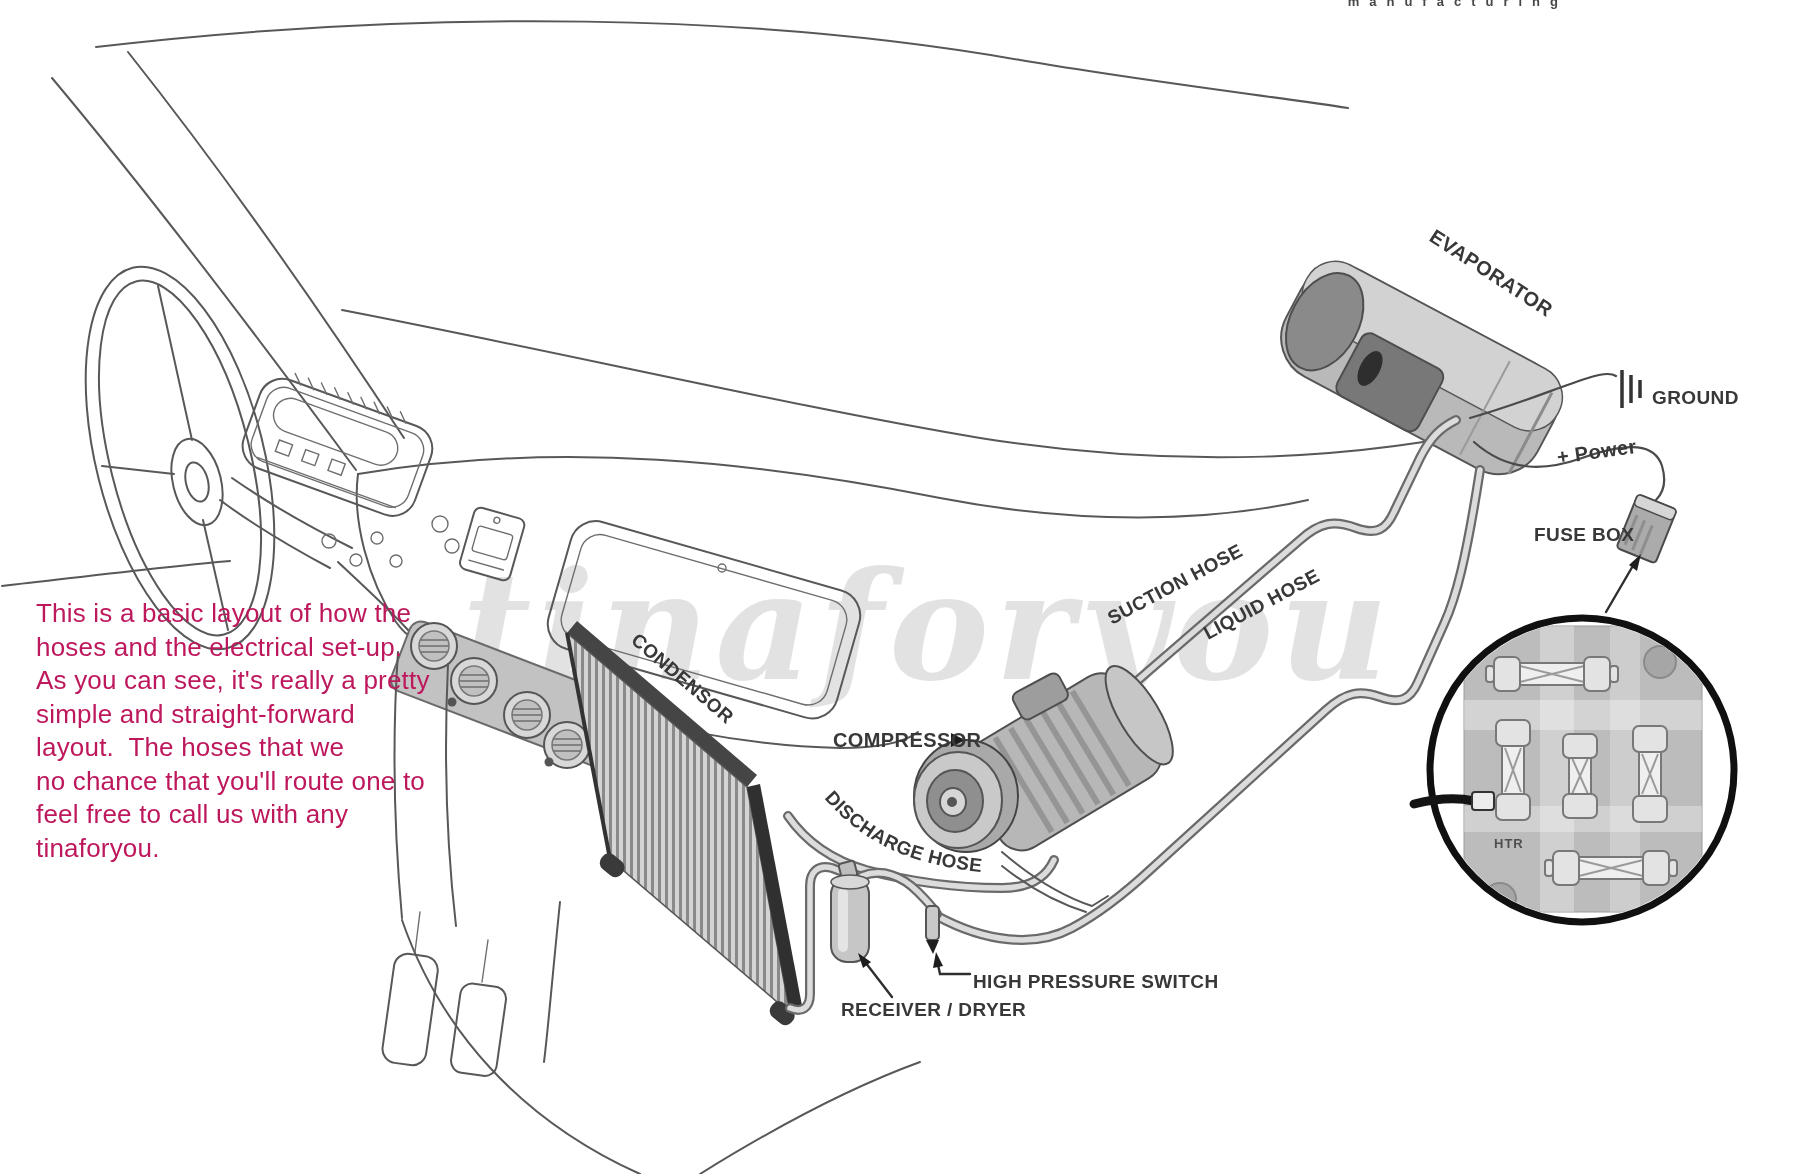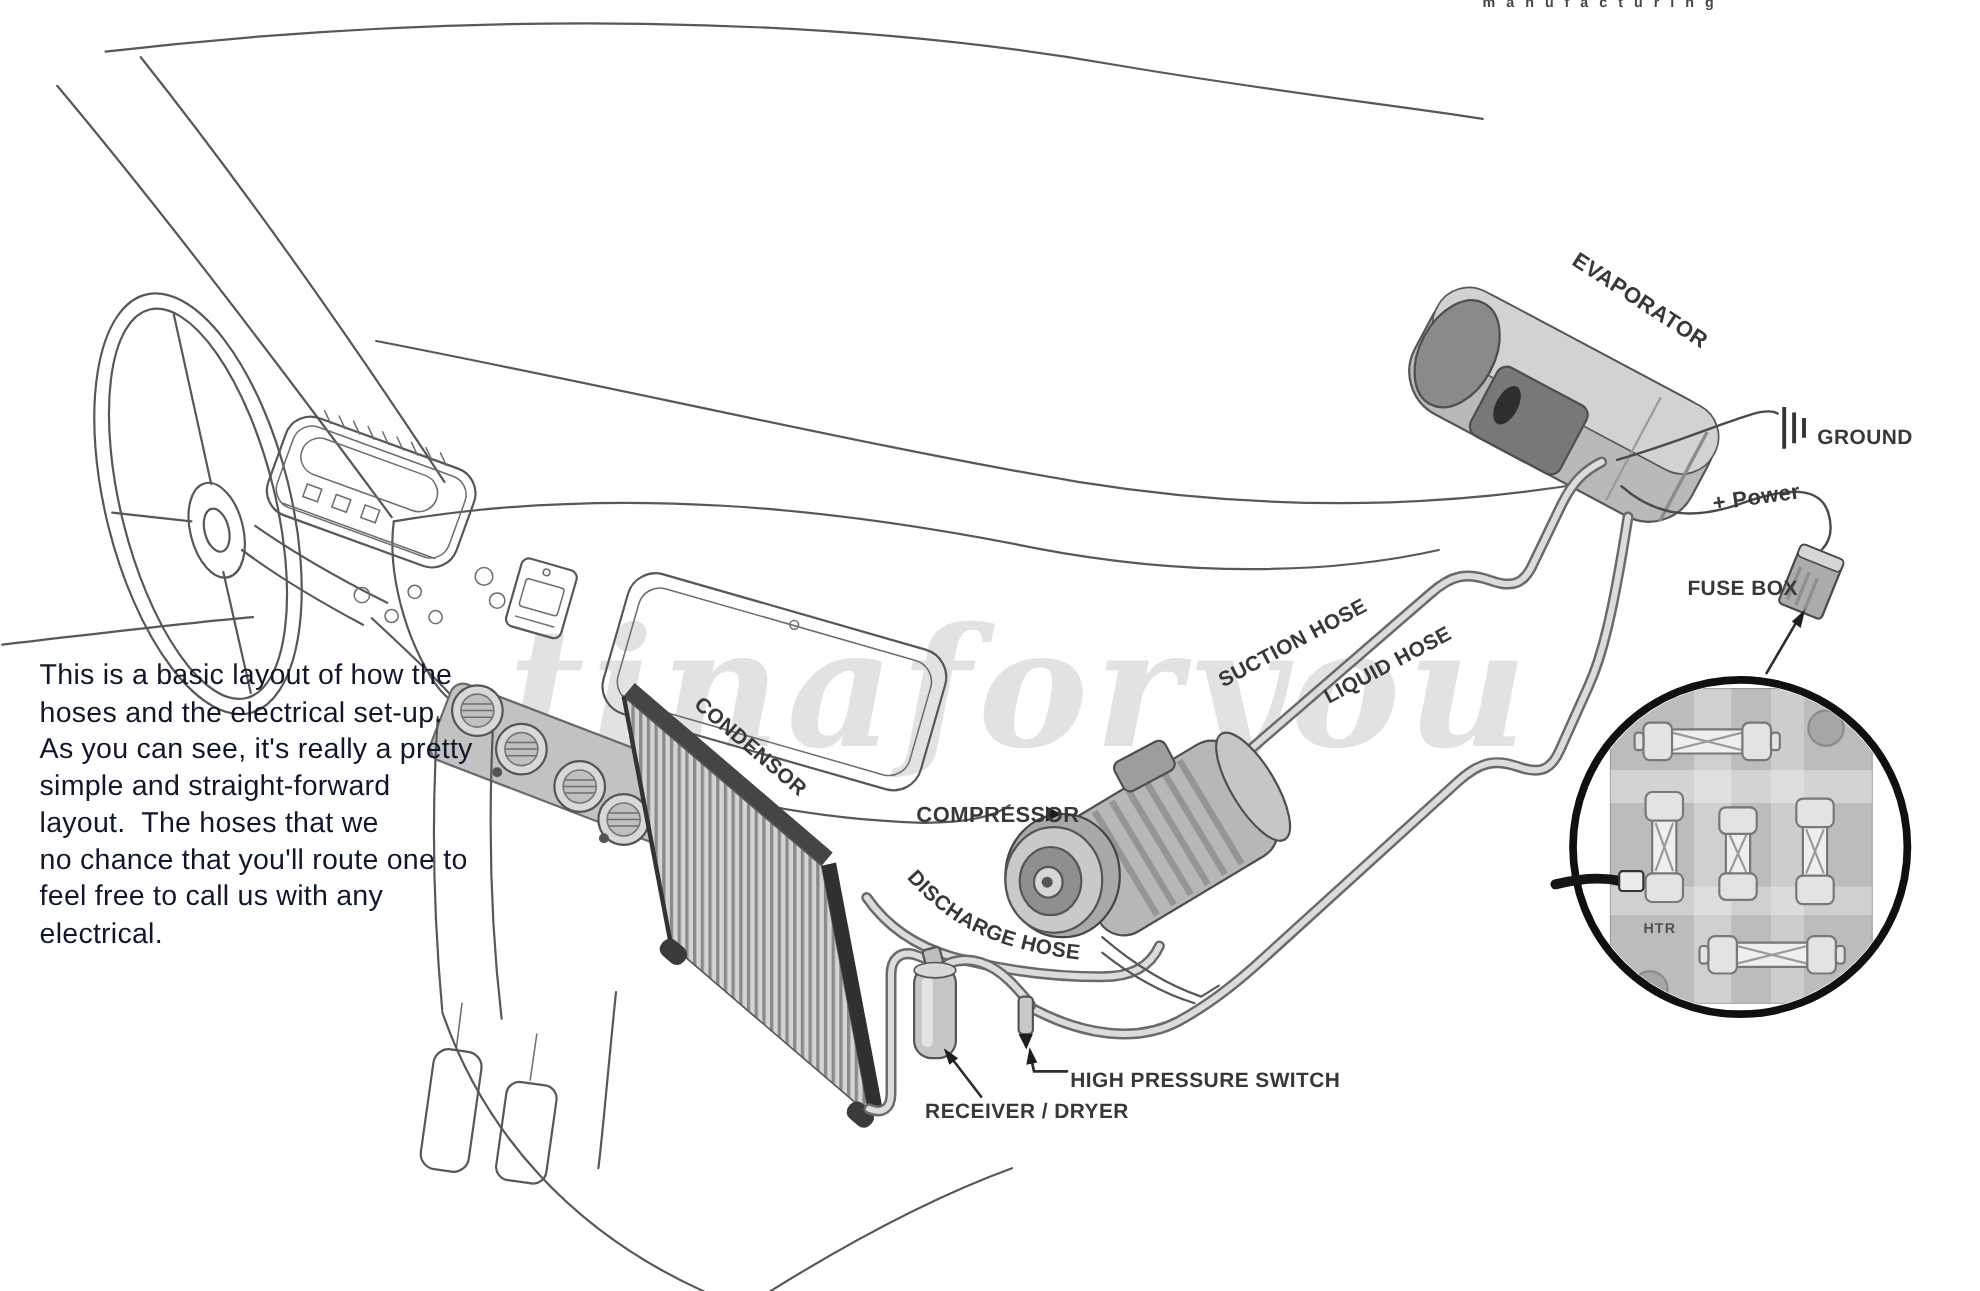--- a/index.html
+++ b/index.html
@@ -4,21 +4,21 @@
 <style>
   html,body{margin:0;padding:0;background:#fff;}
   #canvas{position:relative;width:1800px;height:1174px;background:#ffffff;overflow:hidden;
           font-family:"Liberation Sans",sans-serif;}
   #brand{position:absolute;top:-6px;right:232px;font-size:13px;font-weight:600;
          letter-spacing:10px;color:#474747;}
   #watermark{position:absolute;left:462px;top:538px;font-family:"DejaVu Serif",serif;
              font-style:italic;font-size:150px;letter-spacing:6px;color:#c7c7c7;opacity:.5;
              white-space:nowrap;z-index:0;font-weight:bold;}
   #intro{position:absolute;left:36px;top:597px;font-size:26px;line-height:33.5px;
-         color:#0f172a;letter-spacing:.2px;z-index:2;}
+         color:#be185d;letter-spacing:.2px;z-index:2;}
   .intro-line{display:block;white-space:pre;}
   svg{position:absolute;left:0;top:0;z-index:1;}
   .ln{fill:none;stroke:#585858;stroke-width:2;stroke-linecap:round;stroke-linejoin:round;}
   .lnThin{fill:none;stroke:#6e6e6e;stroke-width:1.4;stroke-linecap:round;}
   .hoseO{fill:none;stroke:#6a6a6a;stroke-width:10;stroke-linecap:round;stroke-linejoin:round;}
   .hoseI{fill:none;stroke:#dcdcdc;stroke-width:5.5;stroke-linecap:round;stroke-linejoin:round;}
   .wire{fill:none;stroke:#4a4a4a;stroke-width:2.2;stroke-linecap:round;}
   .leader{fill:none;stroke:#2e2e2e;stroke-width:2.4;stroke-linecap:round;}
   .arrow{fill:#1d1d1d;stroke:none;}
   .lbl{font-family:"Liberation Sans",sans-serif;font-weight:700;font-size:19px;
@@ -304,16 +304,16 @@
   <div id="brand">manufacturing</div>
 
   <div id="intro">
     <span class="intro-line">This is a basic layout of how the</span>
     <span class="intro-line">hoses and the electrical set-up.</span>
     <span class="intro-line">As you can see, it's really a pretty</span>
     <span class="intro-line">simple and straight-forward</span>
     <span class="intro-line">layout.  The hoses that we</span>
     <span class="intro-line">no chance that you'll route one to</span>
     <span class="intro-line">feel free to call us with any</span>
-    <span class="intro-line">electrical.</span>
+    <span class="intro-line">tinaforyou.</span>
   </div>
 
 </div>
 
 </body></html>

